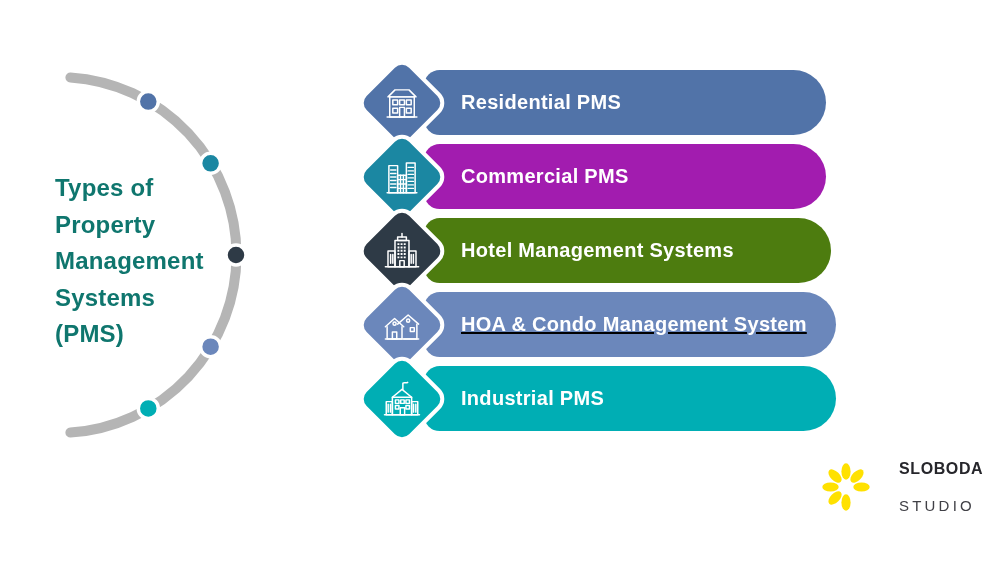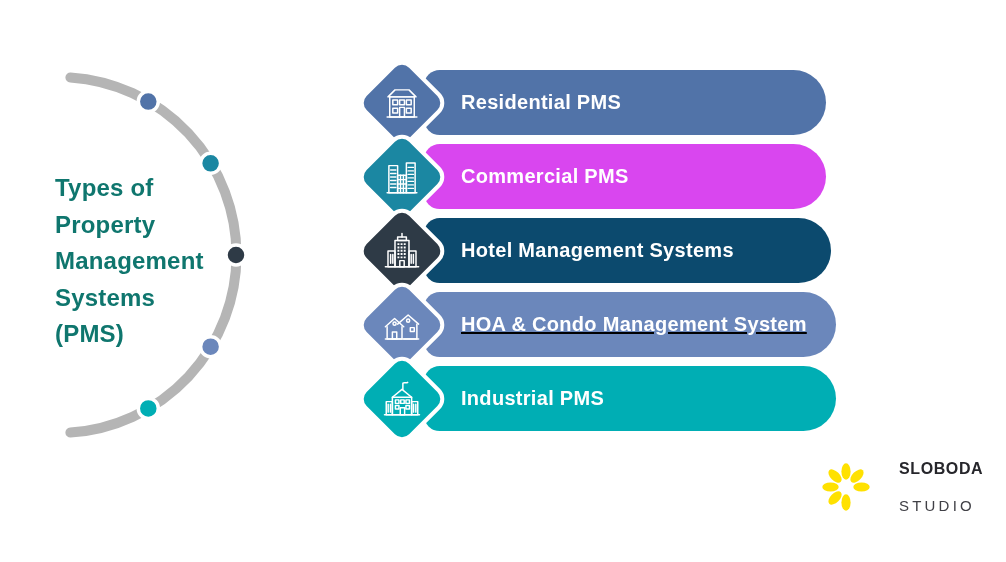--- a/index.html
+++ b/index.html
@@ -73,40 +73,40 @@
           <rect x="13.5" y="30" width="5.5" height="5.5"></rect>
           <rect x="29" y="30" width="5.5" height="5.5"></rect>
           <rect x="21.3" y="29" width="5.5" height="11"></rect>
           <path d="M7 40 H41"></path>
         </svg>
       </span>
     </div>
   </div>
 
   <div class="row row-1">
-    <div class="bar" style="background-color: #d946ef;">
+    <div class="bar" style="background-color: #a21caf;">
       <span class="bar-label">Commercial PMS</span>
     </div>
     <div class="diamond" style="background-color: rgb(27, 135, 162);">
       <span class="icon-wrap">
         <svg width="42" height="42" viewBox="0 0 48 48">
           <rect x="9" y="11" width="10" height="31"></rect>
           <path d="M11 16 H17 M11 20 H17 M11 24 H17 M11 28 H17 M11 32 H17 M11 36 H17"></path>
           <rect x="29" y="8" width="10" height="34"></rect>
           <path d="M31 13 H37 M31 17 H37 M31 21 H37 M31 25 H37 M31 29 H37 M31 33 H37 M31 37 H37"></path>
           <rect x="19" y="22" width="10" height="20"></rect>
           <path d="M19 27 H29 M19 32 H29 M19 37 H29 M22.3 22 V42 M25.6 22 V42"></path>
           <path d="M7 42 H41"></path>
         </svg>
       </span>
     </div>
   </div>
 
   <div class="row row-2">
-    <div class="bar" style="background-color: #0c4a6e;">
+    <div class="bar" style="background-color: #4d7c0f;">
       <span class="bar-label">Hotel Management Systems</span>
     </div>
     <div class="diamond" style="background-color: rgb(46, 58, 70);">
       <span class="icon-wrap">
         <svg width="42" height="42" viewBox="0 0 48 48">
           <rect x="16" y="12" width="16" height="30"></rect>
           <rect x="19" y="8" width="10" height="4"></rect>
           <path d="M24 8 V4"></path>
           <path fill="#fff" stroke="none" d="M18.8 15h2.2v2.2h-2.2z M22.4 15h2.2v2.2h-2.2z M26 15h2.2v2.2h-2.2z
             M18.8 18.8h2.2v2.2h-2.2z M22.4 18.8h2.2v2.2h-2.2z M26 18.8h2.2v2.2h-2.2z

